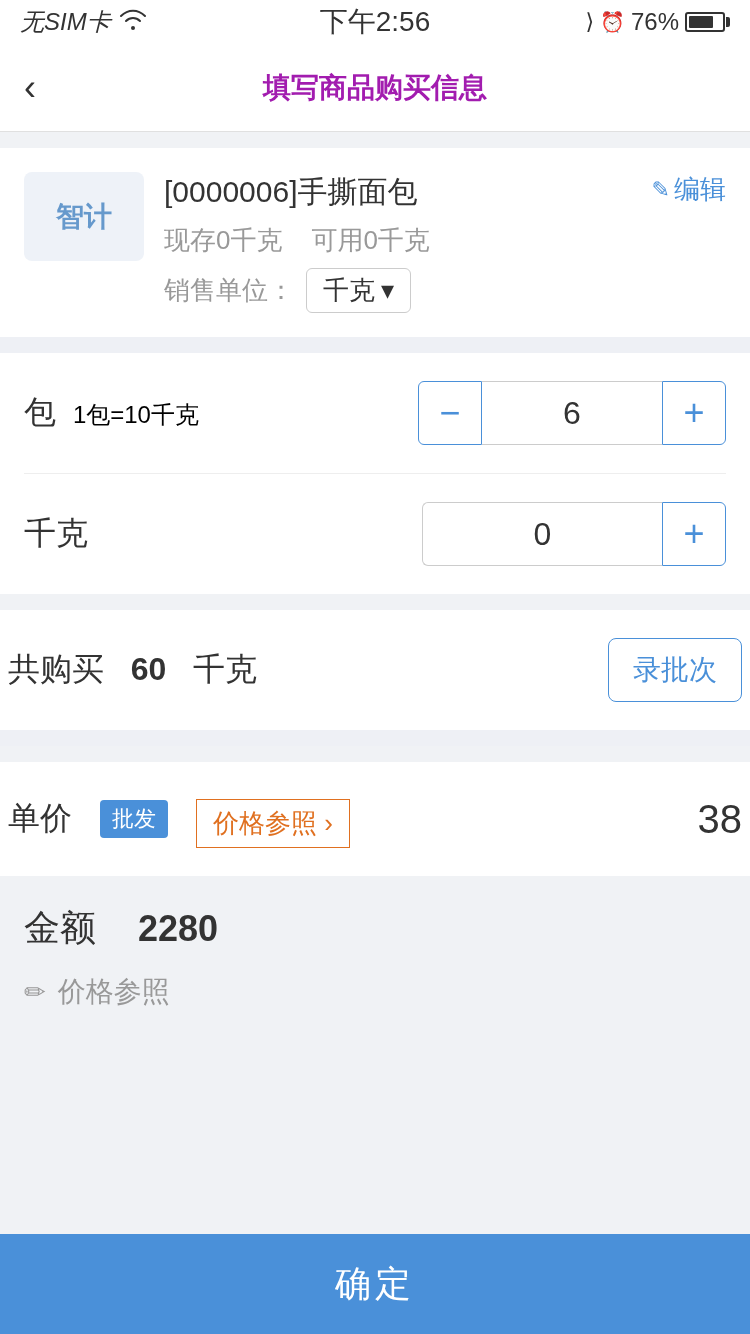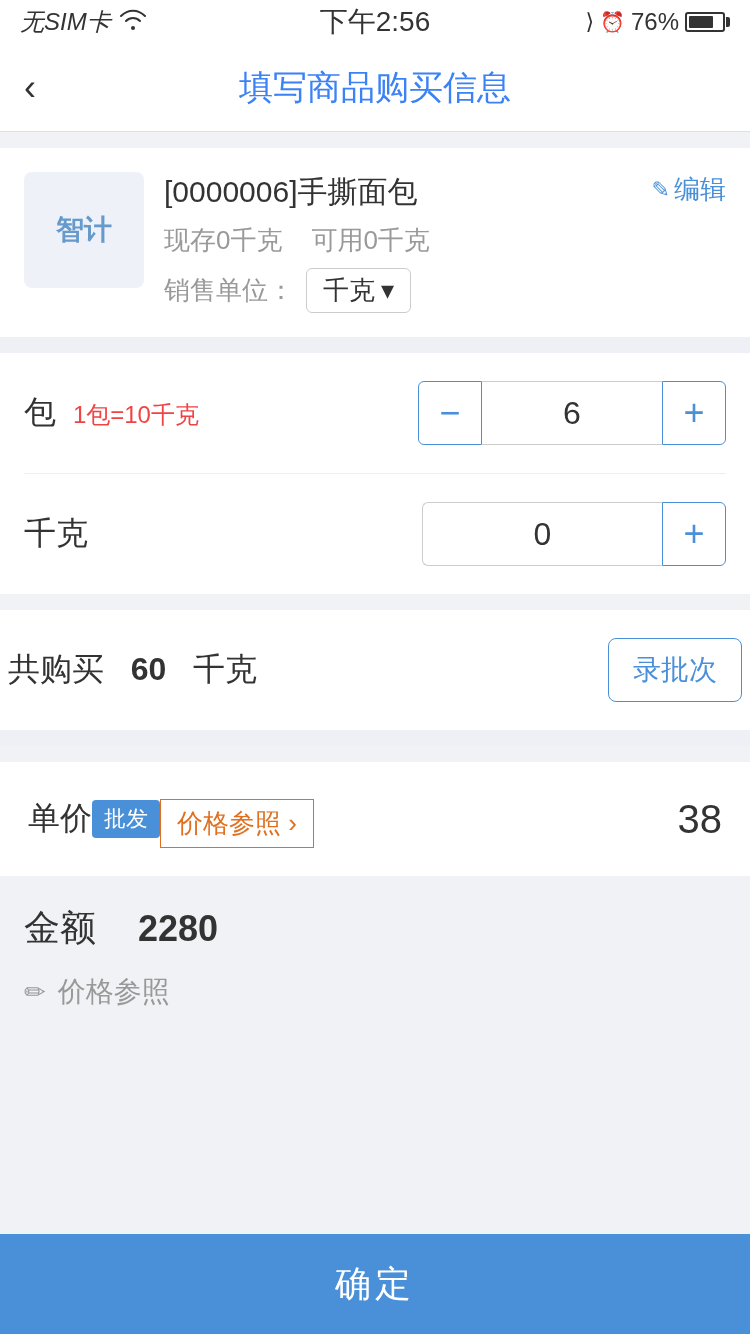--- a/index.html
+++ b/index.html
@@ -58,38 +58,38 @@
       position: relative;
     }
     .nav-back {
       position: absolute;
       left: 24px;
       font-size: 36px;
       color: #333;
       cursor: pointer;
     }
     .nav-title {
-      font-size: 34px;
-      font-weight: 400;
-      color: #3b82f6;
+      font-size: 28px;
+      font-weight: 700;
+      color: #a21caf;
     }
 
     
     .product-card {
       background: #fff;
       margin-top: 16px;
       padding: 24px 24px;
       display: flex;
       align-items: flex-start;
       gap: 20px;
       position: relative;
     }
     .product-thumbnail {
       width: 120px;
-      height: 116px;
+      height: 89px;
       background: #eef2f8;
       border-radius: 8px;
       display: flex;
       align-items: center;
       justify-content: center;
       flex-shrink: 0;
       color: #6699cc;
       font-size: 40px;
     }
     .product-info {
@@ -155,21 +155,21 @@
     .input-row:last-child {
       border-bottom: none;
     }
     .input-label {
       font-size: 32px;
       color: #333;
       flex: 1;
     }
     .input-sublabel {
       font-size: 24px;
-      color: #ef4444;
+      color: #000000;
       margin-left: 8px;
     }
     .input-controls {
       display: flex;
       align-items: center;
       gap: 0;
     }
     .ctrl-btn {
       width: 64px;
       height: 64px;
@@ -232,24 +232,24 @@
       font-size: 28px;
       padding: 12px 24px;
       background: #fff;
       cursor: pointer;
     }
 
     
     .price-section {
       background: #fff;
       margin-top: 16px;
-      padding: 28px 28px;
-      display: flex;
-      align-items: center;
-      gap: 0;
+      padding: 28px 8px;
+      display: flex;
+      align-items: center;
+      gap: 28px;
     }
     .price-label {
       font-size: 32px;
       color: #333;
     }
     .price-tag {
       background: #4a90d9;
       color: #fff;
       font-size: 22px;
       padding: 4px 12px;

